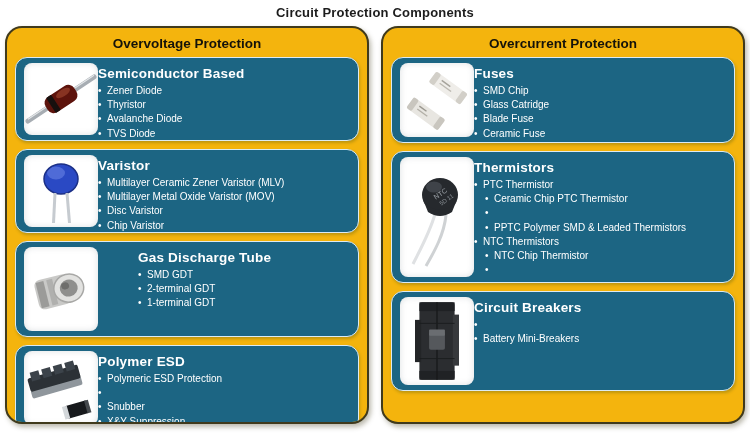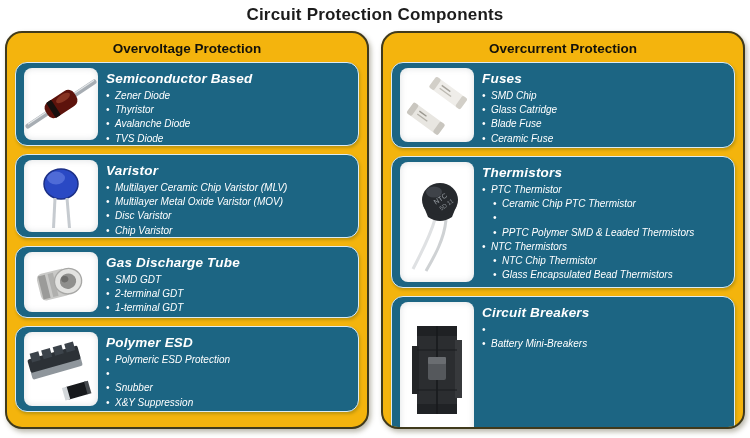--- a/index.html
+++ b/index.html
@@ -4,21 +4,21 @@
 <style>
   html,body { margin:0; padding:0; background:#ffffff; }
   body {
     width:750px; height:438px; overflow:hidden;
     font-family:"Liberation Sans", sans-serif;
     -webkit-font-smoothing:antialiased;
   }
   .page { position:relative; width:750px; height:438px; padding-top:5px; box-sizing:border-box; }
   .main-title {
     margin:0 0 6px 0; text-align:center;
-    font-size:17px; font-weight:800; color:#1c1c1c; letter-spacing:.2px;
+    font-size:13px; font-weight:800; color:#1c1c1c; letter-spacing:.2px;
   }
   .panels { display:flex; gap:12px; padding:0 5px;align-items:center; }
   .panel {
     flex:1 1 0; box-sizing:border-box; height:398px; overflow:hidden;
     background:#F4B40D; border:2px solid #403A1C; border-radius:17px;
     padding:3px 8px 8px 8px;
     box-shadow:2px 3px 5px rgba(60,55,20,.35);
   }
   .panel-header {
     text-align:center; font-size:13.5px; font-weight:800; color:#14120a;
@@ -31,33 +31,33 @@
     padding:5px 8px; overflow:hidden;
     box-shadow:1px 2px 3px rgba(30,60,20,.25);
   }
   .thumb {
     flex:0 0 74px; width:74px; align-self:stretch;
     background:#ffffff; border-radius:8px;
     display:flex; align-items:center; justify-content:center; overflow:hidden;
     box-shadow:inset 0 0 6px rgba(120,130,140,.25);
   }
   .thumb svg { width:100%; height:100%; }
-  .card-body { flex:1 1 auto; margin-left:8px; align-self:flex-start; padding-top:1px; min-width:0;font-style:italic; }
+  .card-body { flex:1 1 auto; margin-left:0; align-self:flex-start; padding-top:1px; min-width:0; }
   .card-title { margin:2px 0 3px 0; font-size:13.5px; font-weight:600; color:#ffffff; letter-spacing:.2px; }
   .bullets { list-style:none; margin:0; padding:0; }
   .bullet { display:flex; align-items:flex-start; font-size:10px; line-height:14.2px; color:#ffffff; font-weight:500; }
   .bullet .dot { flex:0 0 9px; width:9px; }
   .bullet.sub { padding-left:11px; }
   
   .h84  { height:84px; }
-  .h80  { height:72px; }
+  .h80  { height:96px;gap:40px; }
   .h86  { height:86px; }
   .h96  { height:86px; }
   .h132 { height:132px; }
-  .h114 { height:148px; }
+  .h114 { height:100px; }
 </style>
 </head>
 <body>
 
 <div class="page">
 
   <h1 class="main-title">Circuit Protection Components</h1>
 
   <div class="panels">
 
@@ -108,21 +108,21 @@
               <ellipse cx="37" cy="24" rx="17" ry="15" fill="none" stroke="#1b2f86" stroke-width="1.5"></ellipse>
               <path d="M31 38 L29.5 68" stroke="#c6cbd0" stroke-width="3"></path>
               <path d="M43 38 L45.5 68" stroke="#c6cbd0" stroke-width="3"></path>
             </svg>
           </div>
           <div class="card-body">
             <h3 class="card-title">Varistor</h3>
             <ul class="bullets">
               <li class="bullet">
                   <span class="dot">•</span>
-                  <span>Multilayer Ceramic Chip Varistor (MLV)</span>
+                  <span>Multilayer Ceramic Zener Varistor (MLV)</span>
                 </li>
               <li class="bullet">
                   <span class="dot">•</span>
                   <span>Multilayer Metal Oxide Varistor (MOV)</span>
                 </li>
               <li class="bullet">
                   <span class="dot">•</span>
                   <span>Disc Varistor</span>
                 </li>
               <li class="bullet">
@@ -292,21 +292,20 @@
               <li class="bullet">
                   <span class="dot">•</span>
                   <span>NTC Thermistors</span>
                 </li>
               <li class="bullet sub">
                   <span class="dot">•</span>
                   <span>NTC Chip Thermistor</span>
                 </li>
               <li class="bullet sub">
                   <span class="dot">•</span>
-                  <span>Glass Encapsulated Bead Thermistors</span>
                 </li>
             </ul>
           </div>
         </article>
 
         <article class="card h114">
           <div class="thumb">
             <svg viewBox="0 0 74 100">
               <rect x="17" y="6" width="40" height="88" rx="3" fill="#2b2d30"></rect>
               <rect x="17" y="6" width="40" height="10" fill="#1f2124"></rect>

